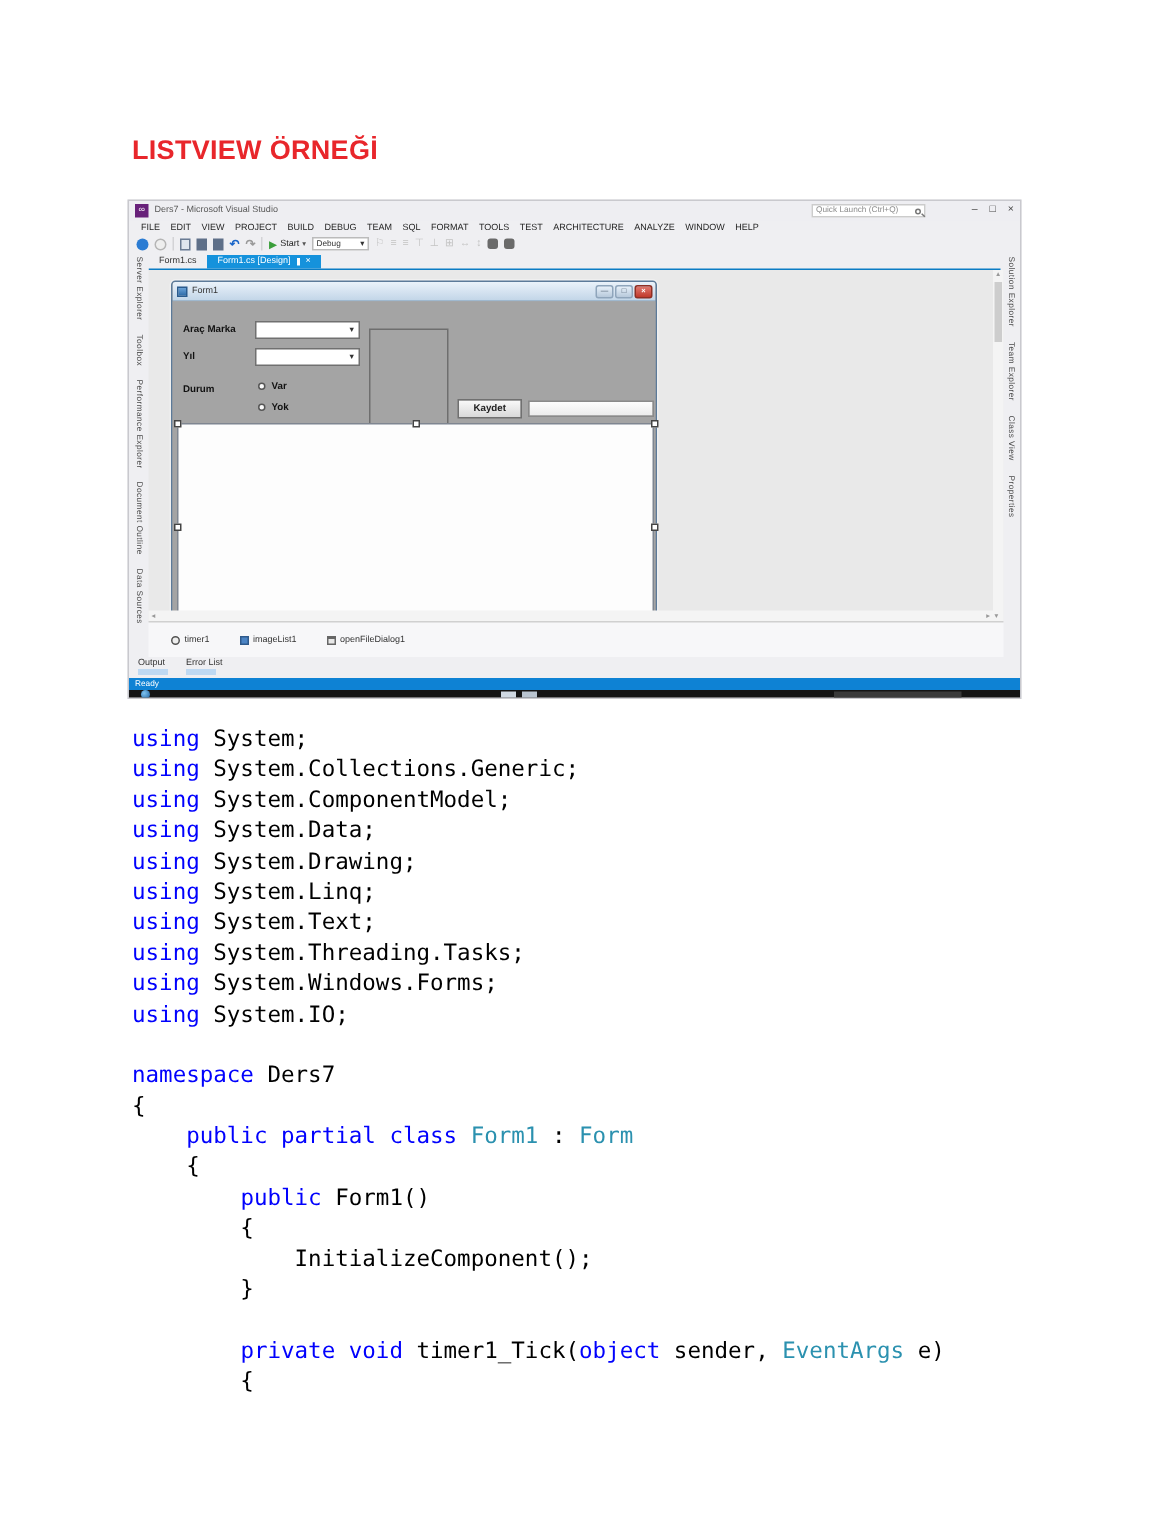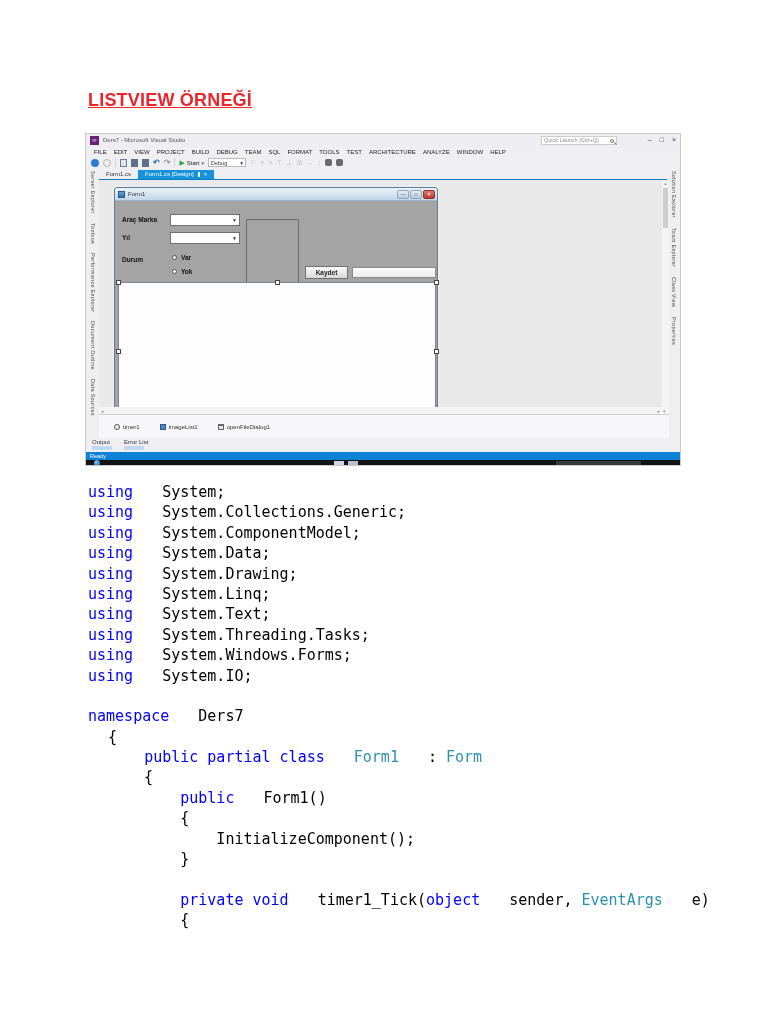--- a/index.html
+++ b/index.html
@@ -1,21 +1,21 @@
 <!DOCTYPE html>
 <html><head>
 <meta charset="utf-8">
 <style>
   html,body{margin:0;padding:0;}
   body{width:768px;height:1024px;background:#fff;position:relative;
        font-family:"Liberation Sans",sans-serif;overflow:hidden;}
 
   
   .doc-title{position:absolute;left:88px;top:90px;font-size:18px;font-weight:bold;
-             color:#e8262b;text-decoration:underline;letter-spacing:.2px;}
+             color:#e8262b;letter-spacing:.2px;}
 
   
   #vs{position:absolute;left:85px;top:133px;width:596px;height:333px;
       background:#efeff2;border:1px solid #c9c9ce;box-sizing:border-box;overflow:hidden;
       font-family:"Liberation Sans",sans-serif;}
   #vs *{box-sizing:border-box;}
 
   .vs-titlebar{position:absolute;left:0;top:0;width:100%;height:13px;background:#eeeef2;}
   .vs-logo{position:absolute;left:4px;top:2px;width:9px;height:9px;background:#68217a;
            color:#fff;font-size:6px;line-height:9px;text-align:center;}
@@ -120,21 +120,21 @@
   .tk1{position:absolute;left:248px;top:1px;width:10px;height:5px;background:#cfd8e2;}
   .tk2{position:absolute;left:262px;top:1px;width:10px;height:5px;background:#b9c4d0;}
   .tk3{position:absolute;left:470px;top:1px;width:85px;height:5px;background:#3a3a3a;}
 
   
   #code{position:absolute;left:88px;top:482px;font-family:"DejaVu Sans Mono",monospace;
         font-size:15px;line-height:20.4px;white-space:pre;color:#000;}
   .code-line{height:20.4px;}
   .k{color:#0101fd;}
   .t{color:#2b91af;}
-  .p{color:#000;margin-left:20px;}
+  .p{color:#000;}
 </style>
 </head>
 <body>
 
 <div class="doc-title">LISTVIEW ÖRNEĞİ</div>
 
 <div id="vs">
 
   <div class="vs-titlebar">
     <div class="vs-logo">∞</div>

